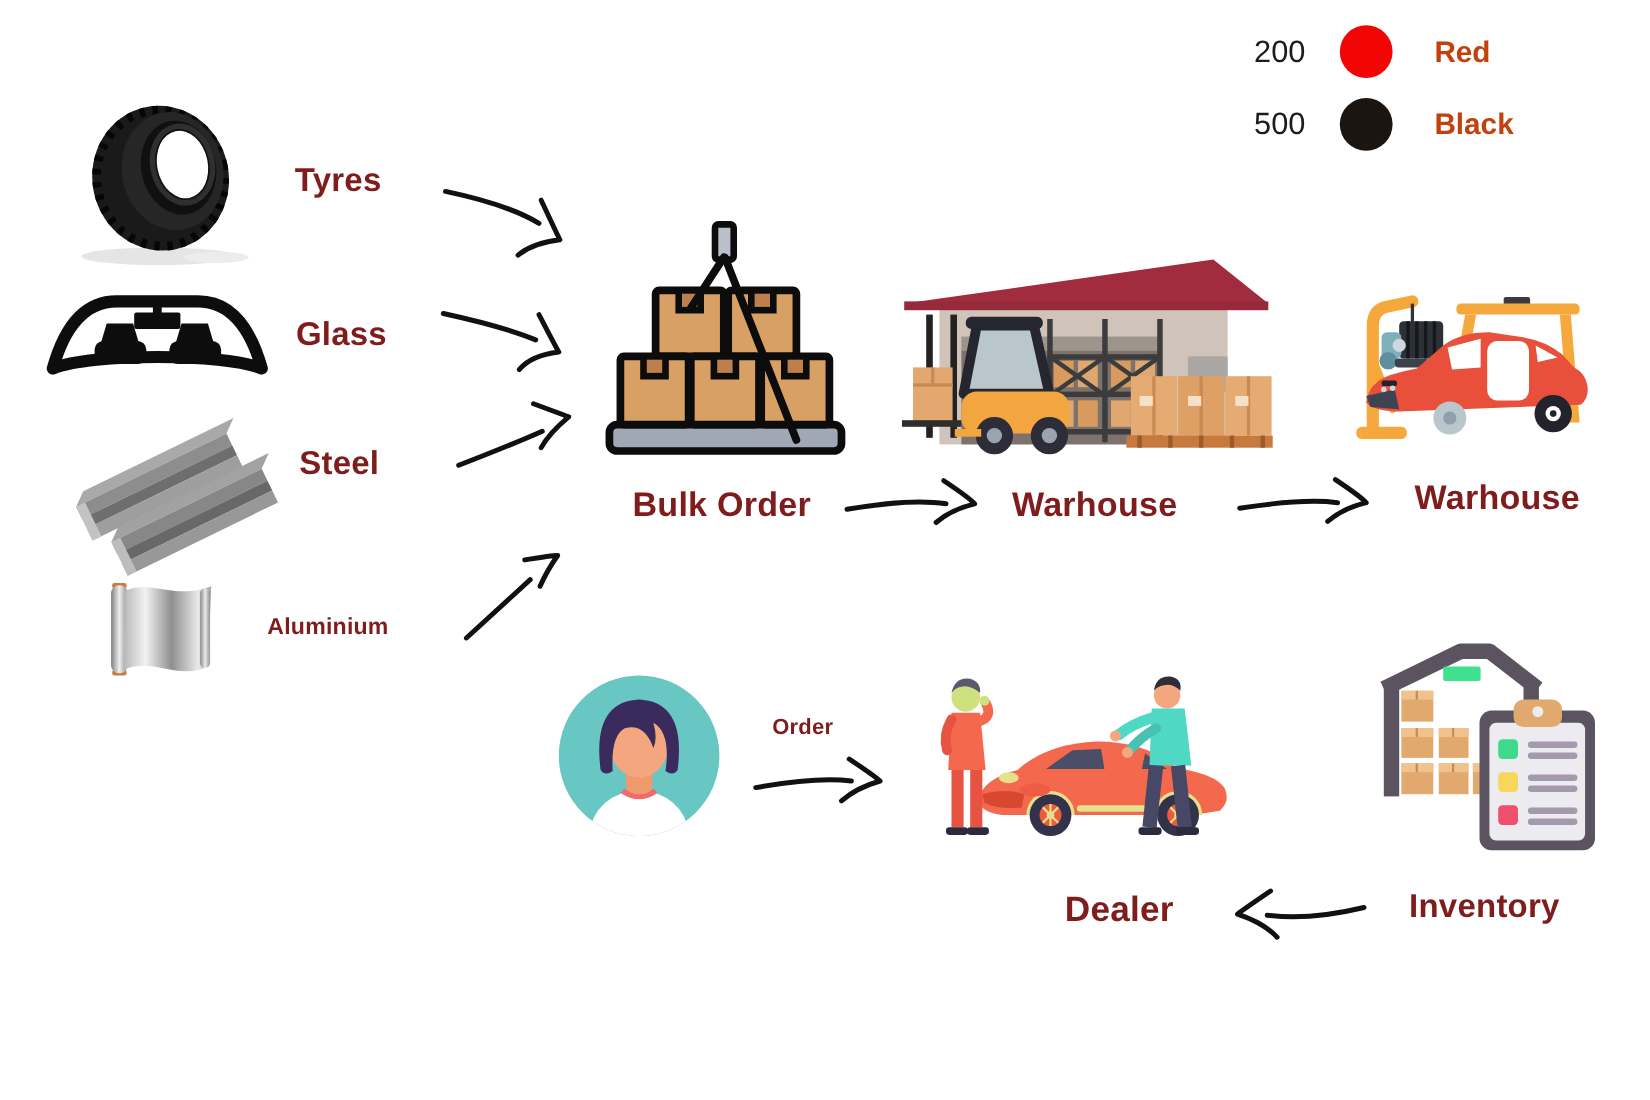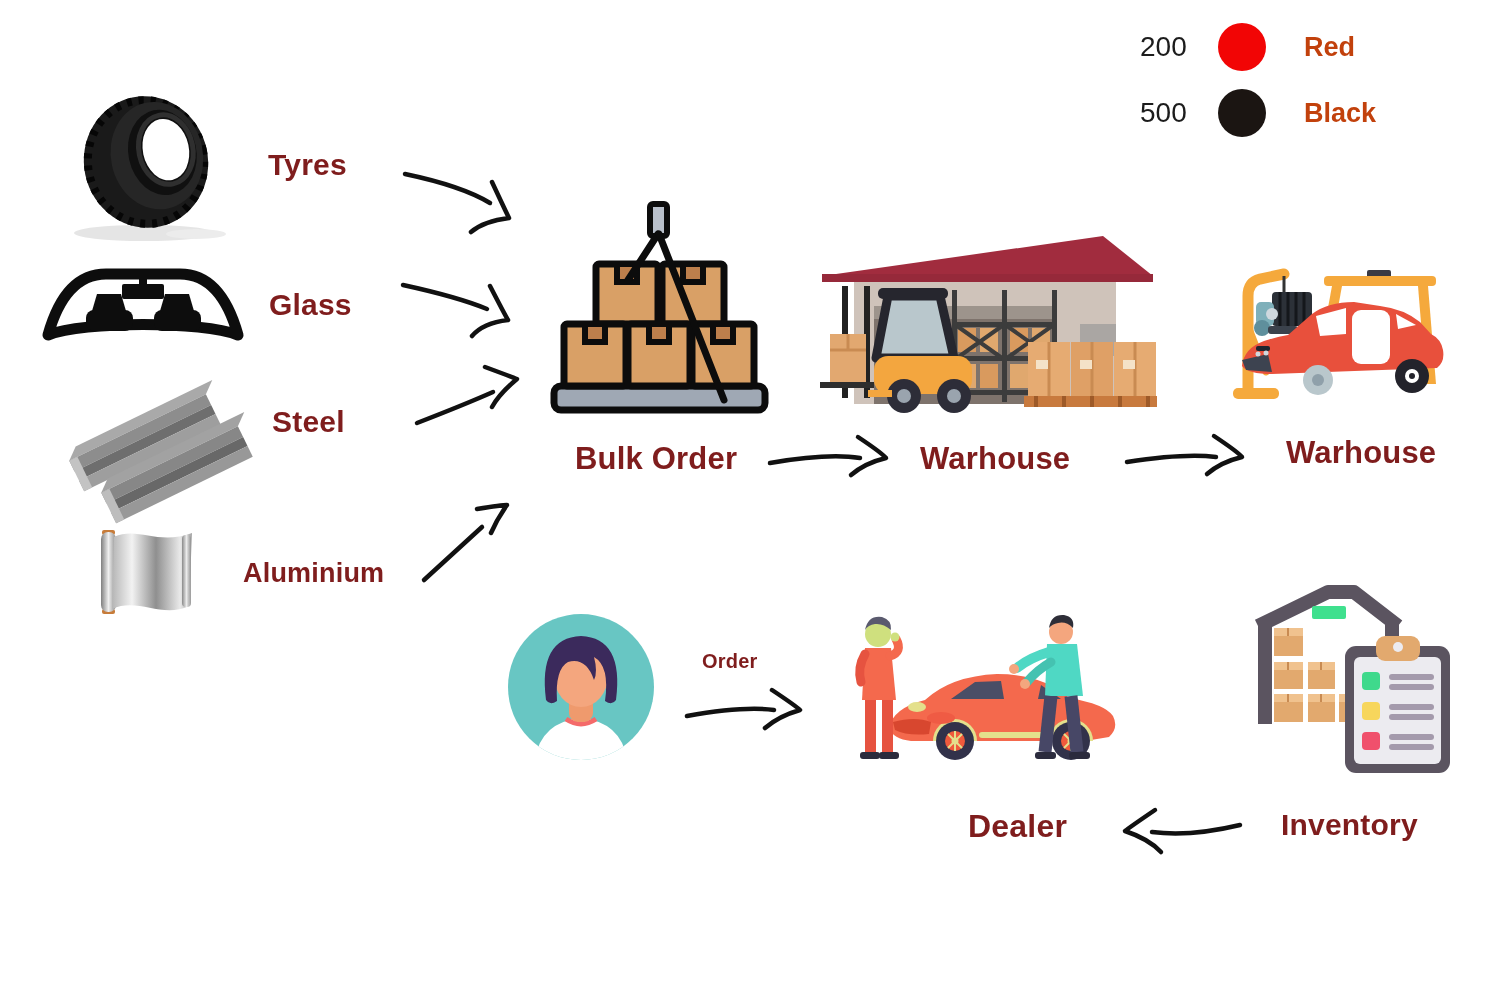--- a/index.html
+++ b/index.html
@@ -4,21 +4,21 @@
 <style>
   html,body{margin:0;padding:0;background:#fff;}
   #canvas{
     position:relative;width:1500px;height:1000px;background:#ffffff;overflow:hidden;
     font-family:"Liberation Sans",sans-serif;color:#151515;
   }
   .abs{position:absolute;}
   .label{position:absolute;font-weight:700;color:#7f1d1d;white-space:nowrap;letter-spacing:.2px;}
   .lbl-30{font-size:30px;}
   .lbl-31{font-size:31px;}
-  .lbl-27{font-size:27px;}
+  .lbl-27{font-size:21px;}
   .lbl-26{font-size:20px;}
   .lbl-32{font-size:32px;}
   .legend-row{position:absolute;left:1140px;height:48px;display:flex;align-items:center;}
   .legend-value{width:78px;font-size:28px;font-weight:400;color:#1c1c1c;}
   .legend-swatch{width:48px;height:48px;margin-right:38px;flex:0 0 auto;}
   .legend-label{font-size:27px;font-weight:700;color:#c2410c;}
   svg{display:block;overflow:visible;}
   .overlay{position:absolute;left:0;top:0;pointer-events:none;}
   .arrow-path{fill:none;stroke:#111;stroke-width:4.5;stroke-linecap:round;stroke-linejoin:round;}
 </style>

